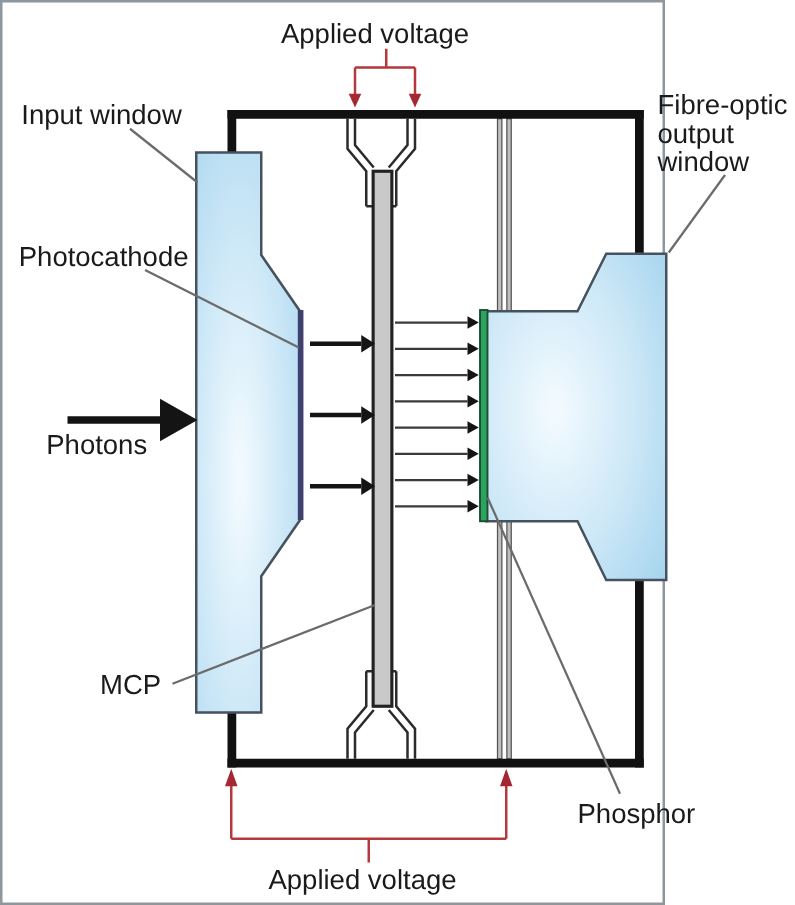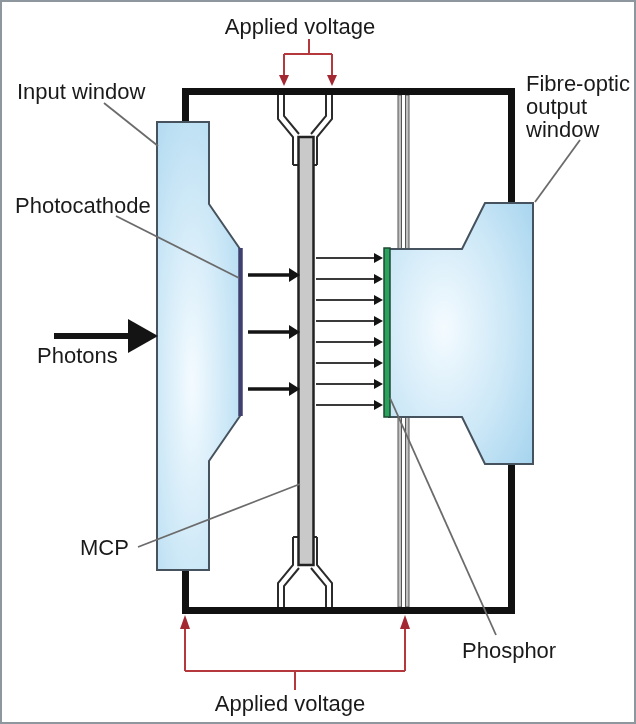--- a/index.html
+++ b/index.html
@@ -1,18 +1,18 @@
 <!DOCTYPE html>
 <html><head>
 <meta charset="utf-8">
 <style>
   html,body{margin:0;padding:0;background:#fff;}
   #canvas{
     position:relative;
-    width:636px;height:724px;
+    width:532px;height:724px;
     box-sizing:border-box;
     border:2px solid #8e969e;
     background:#ffffff;
     font-family:"Liberation Sans", sans-serif;
   }
   svg{display:block;}
   text{
     font-family:"Liberation Sans", sans-serif;
     font-size:22px;
     fill:#1a1a1a;

